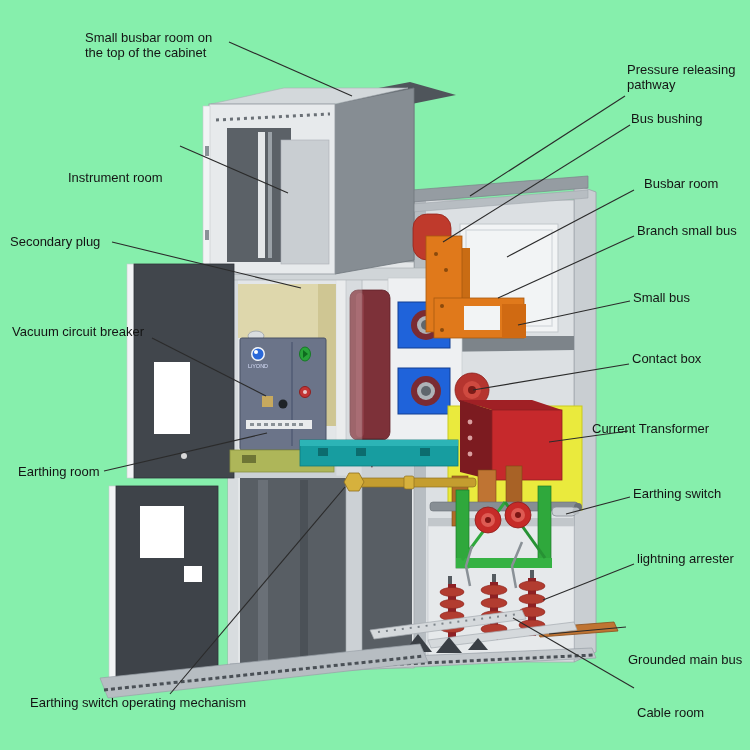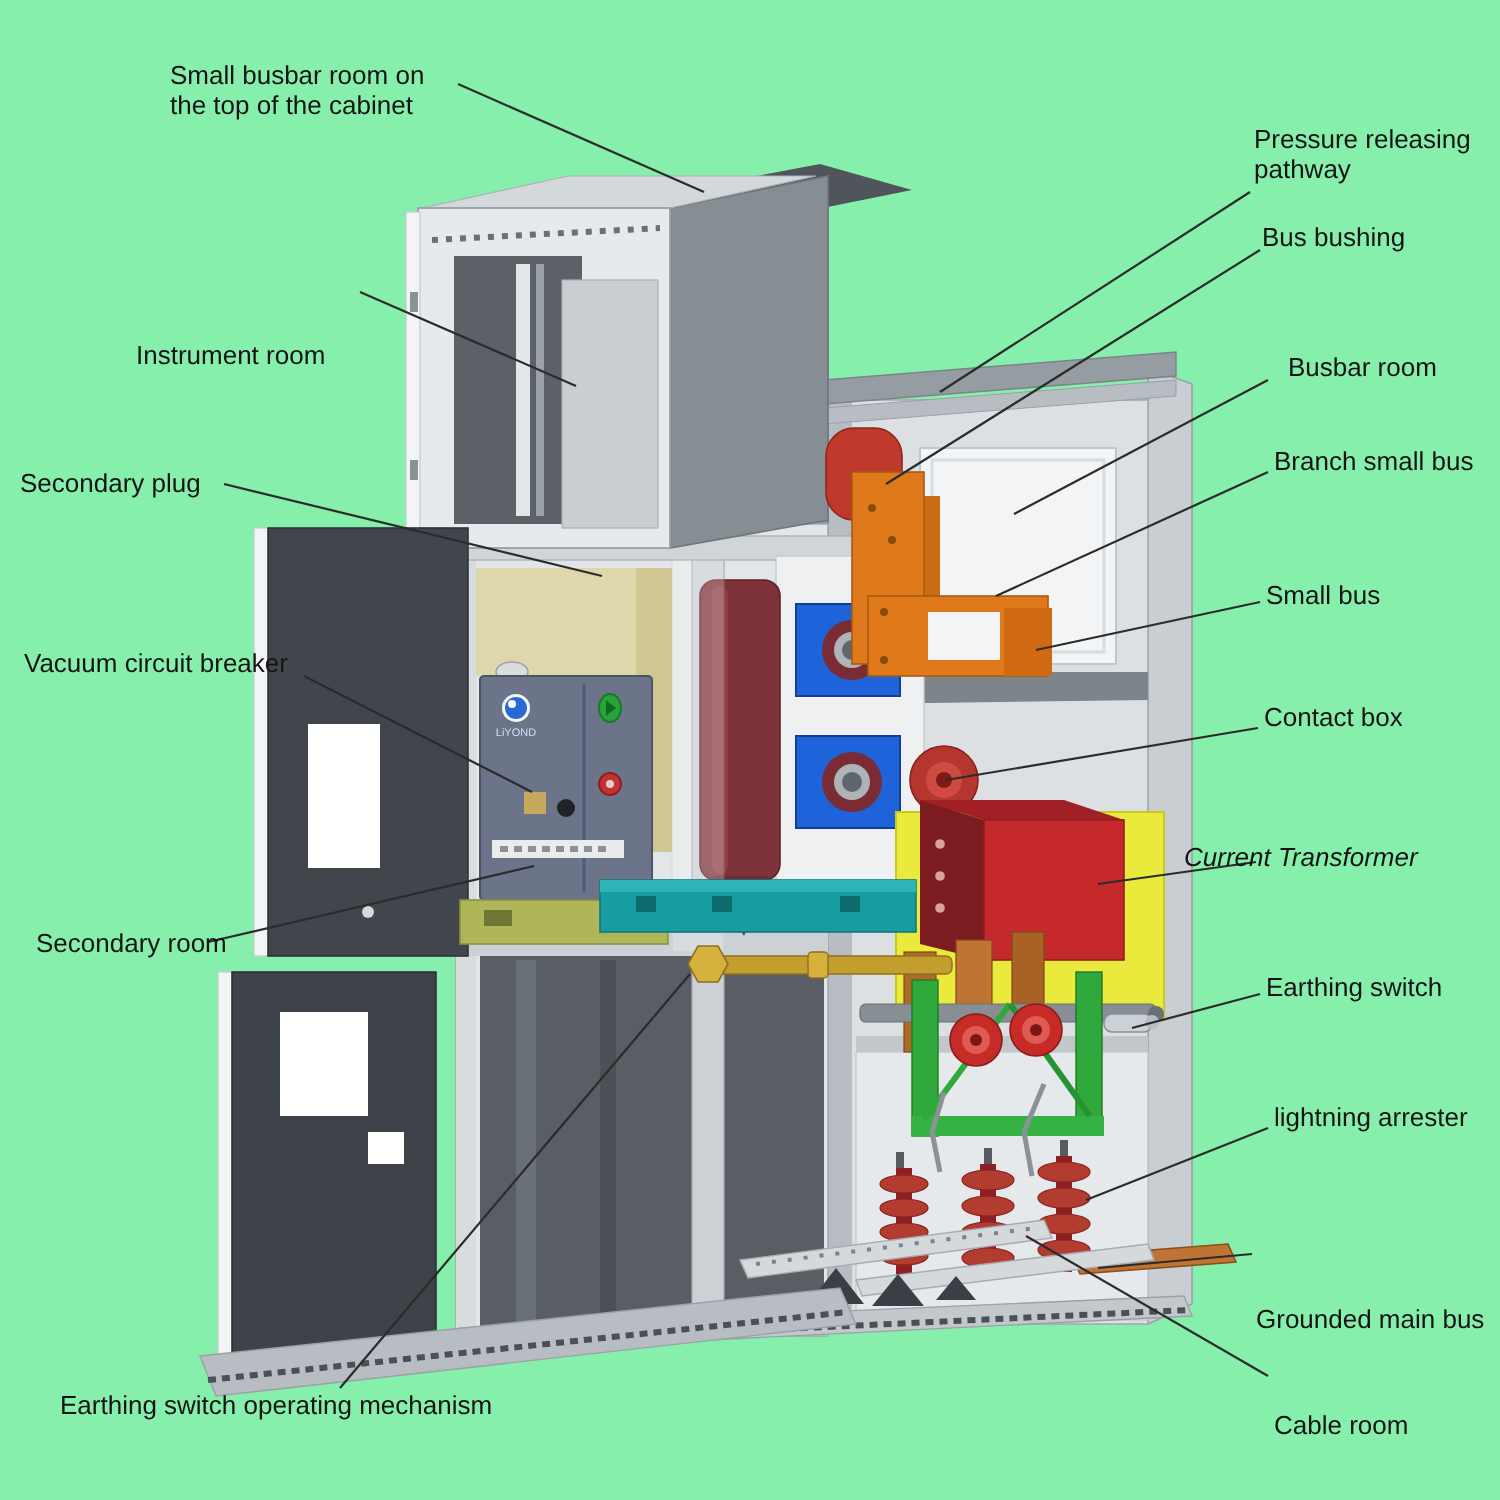--- a/index.html
+++ b/index.html
@@ -237,26 +237,26 @@
     <line x1="634" y1="564" x2="543" y2="600"></line>
     <line x1="626" y1="627" x2="549" y2="634"></line>
     <line x1="634" y1="688" x2="513" y2="618"></line>
   </g>
 </svg>
 
   <div class="label" style="left:85px;top:30px;width:145px;">Small busbar room on the top of the cabinet</div>
   <div class="label nowrap" style="left:68px;top:138px;margin-top:32px;">Instrument room</div>
   <div class="label nowrap" style="left:10px;top:234px;">Secondary plug</div>
   <div class="label nowrap" style="left:12px;top:324px;">Vacuum circuit breaker</div>
-  <div class="label nowrap" style="left:18px;top:464px;">Secondary room</div>
+  <div class="label nowrap" style="left:18px;top:464px;">Earthing room</div>
   <div class="label" style="left:627px;top:62px;width:120px;">Pressure releasing pathway</div>
   <div class="label nowrap" style="left:30px;top:695px;">Earthing switch operating mechanism</div>
   <div class="label nowrap" style="left:631px;top:111px;">Bus bushing</div>
   <div class="label nowrap" style="left:644px;top:176px;">Busbar room</div>
   <div class="label nowrap" style="left:637px;top:223px;">Branch small bus</div>
   <div class="label nowrap" style="left:633px;top:290px;">Small bus</div>
   <div class="label nowrap" style="left:632px;top:351px;">Contact box</div>
-  <div class="label nowrap" style="left:592px;top:421px;font-style:italic;">Current Transformer</div>
+  <div class="label nowrap" style="left:592px;top:421px;">Current Transformer</div>
   <div class="label nowrap" style="left:633px;top:486px;">Earthing switch</div>
   <div class="label nowrap" style="left:637px;top:551px;">lightning arrester</div>
   <div class="label nowrap" style="left:628px;top:628px;margin-top:24px;">Grounded main bus</div>
   <div class="label nowrap" style="left:637px;top:705px;">Cable room</div>
 </div>
 
 </body></html>

